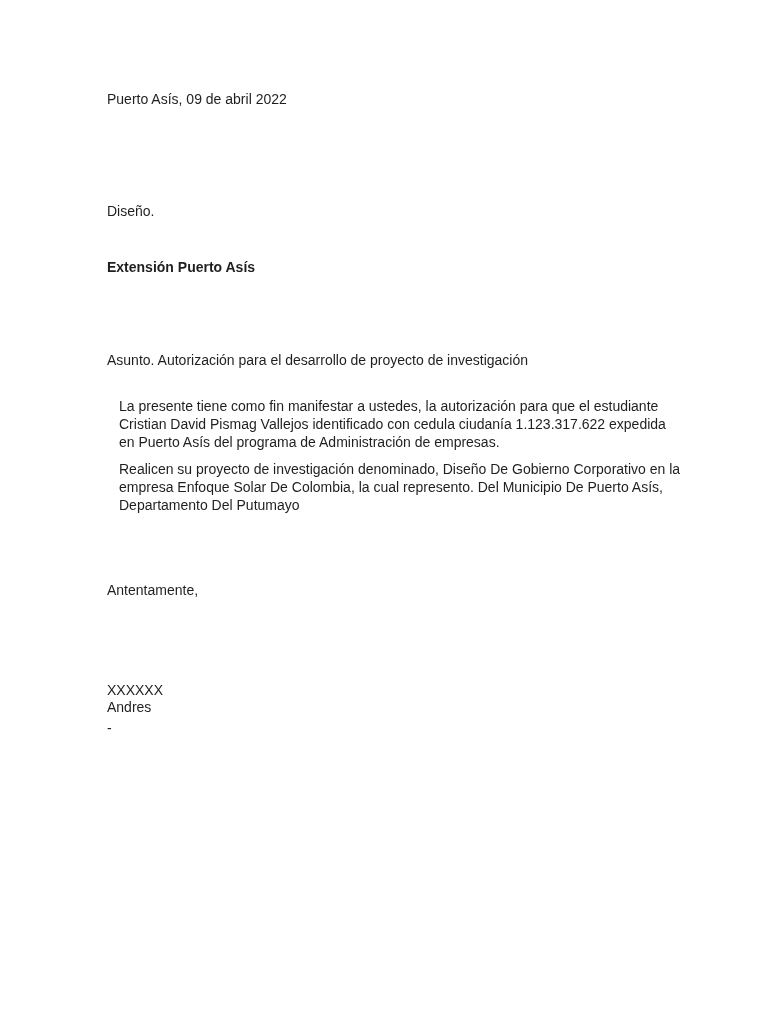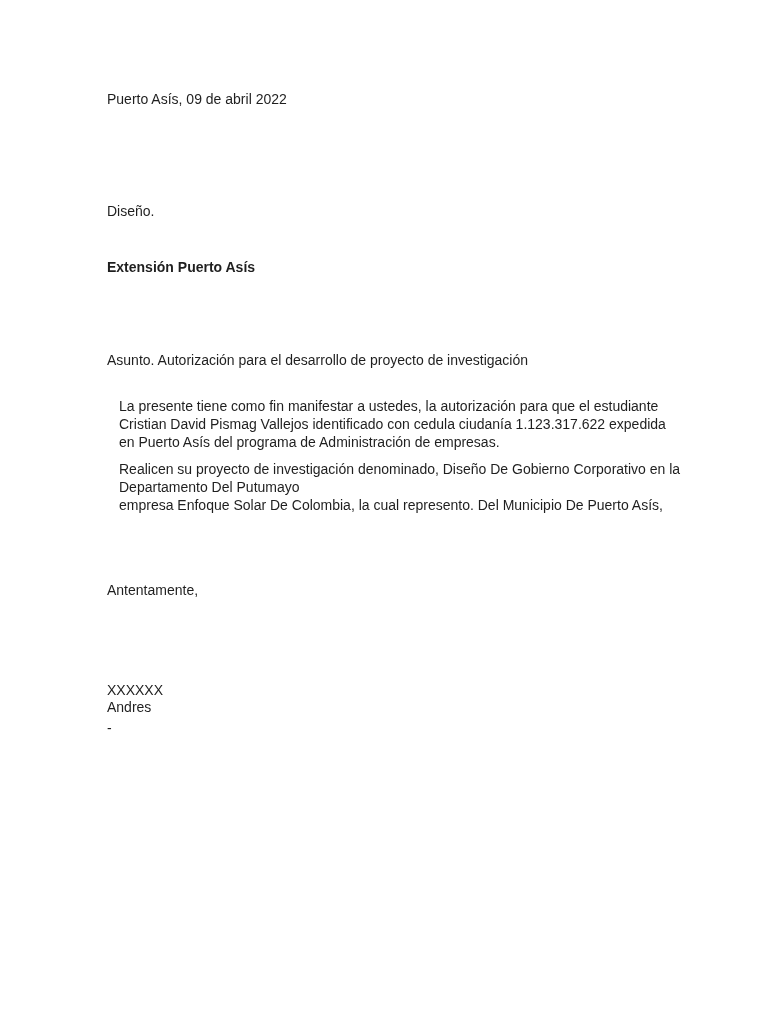--- a/index.html
+++ b/index.html
@@ -51,22 +51,22 @@
   <div class="line" style="top:352px;">Asunto. Autorización para el desarrollo de proyecto de investigación</div>
 
   <div class="para" style="top:398px;">
     <span>La presente tiene como fin manifestar a ustedes, la autorización para que el estudiante</span>
     <span>Cristian David Pismag Vallejos identificado con cedula ciudanía 1.123.317.622 expedida</span>
     <span>en Puerto Asís del programa de Administración de empresas.</span>
   </div>
 
   <div class="para" style="top:461px;">
     <span>Realicen su proyecto de investigación denominado, Diseño De Gobierno Corporativo en la</span>
+    <span>empresa Enfoque Solar De Colombia, la cual represento. Del Municipio De Puerto Asís,</span>
     <span>Departamento Del Putumayo</span>
-    <span>empresa Enfoque Solar De Colombia, la cual represento. Del Municipio De Puerto Asís,</span>
   </div>
 
   <div class="line" style="top:582px;">Antentamente,</div>
 
   <div class="line underline" style="top:682px;">XXXXXX</div>
   <div class="line" style="top:699px;">Andres</div>
   <div class="line" style="top:720px;">-</div>
 
 </div>
 

